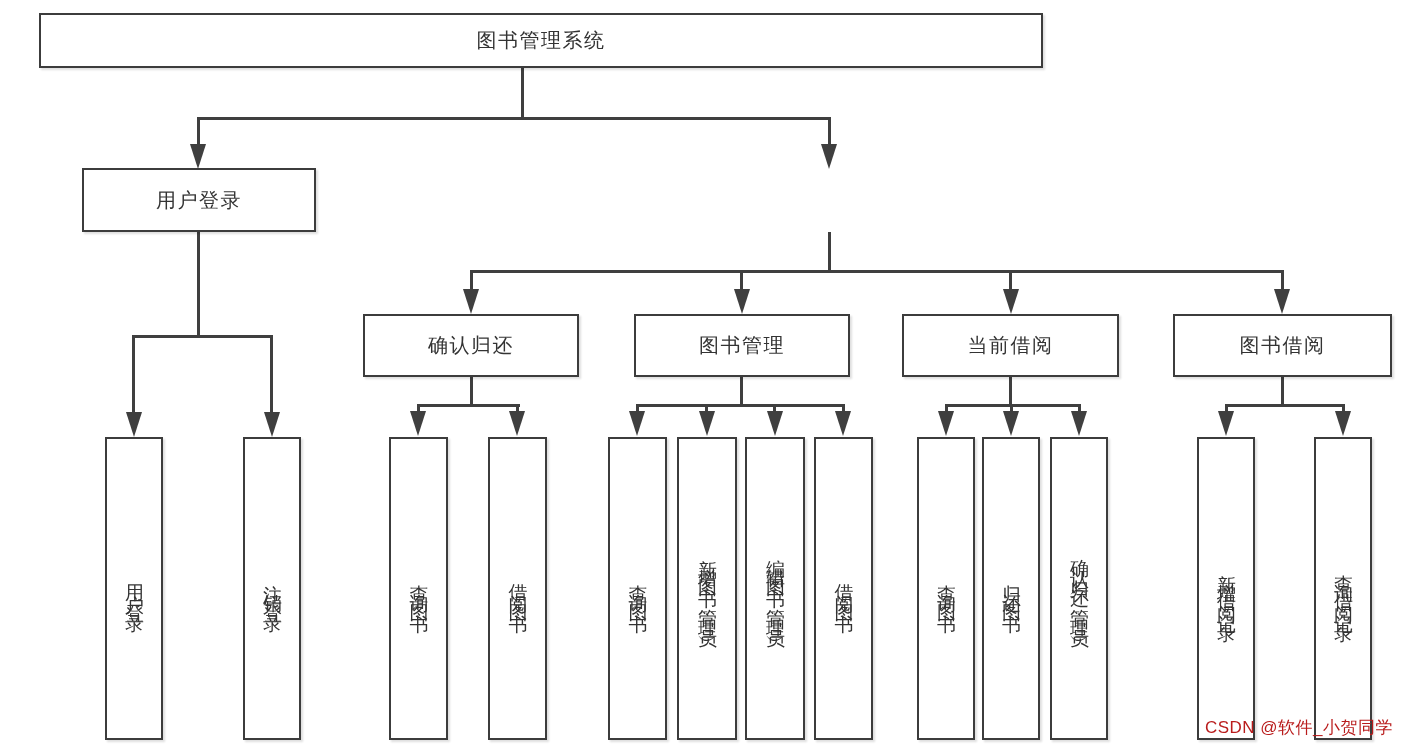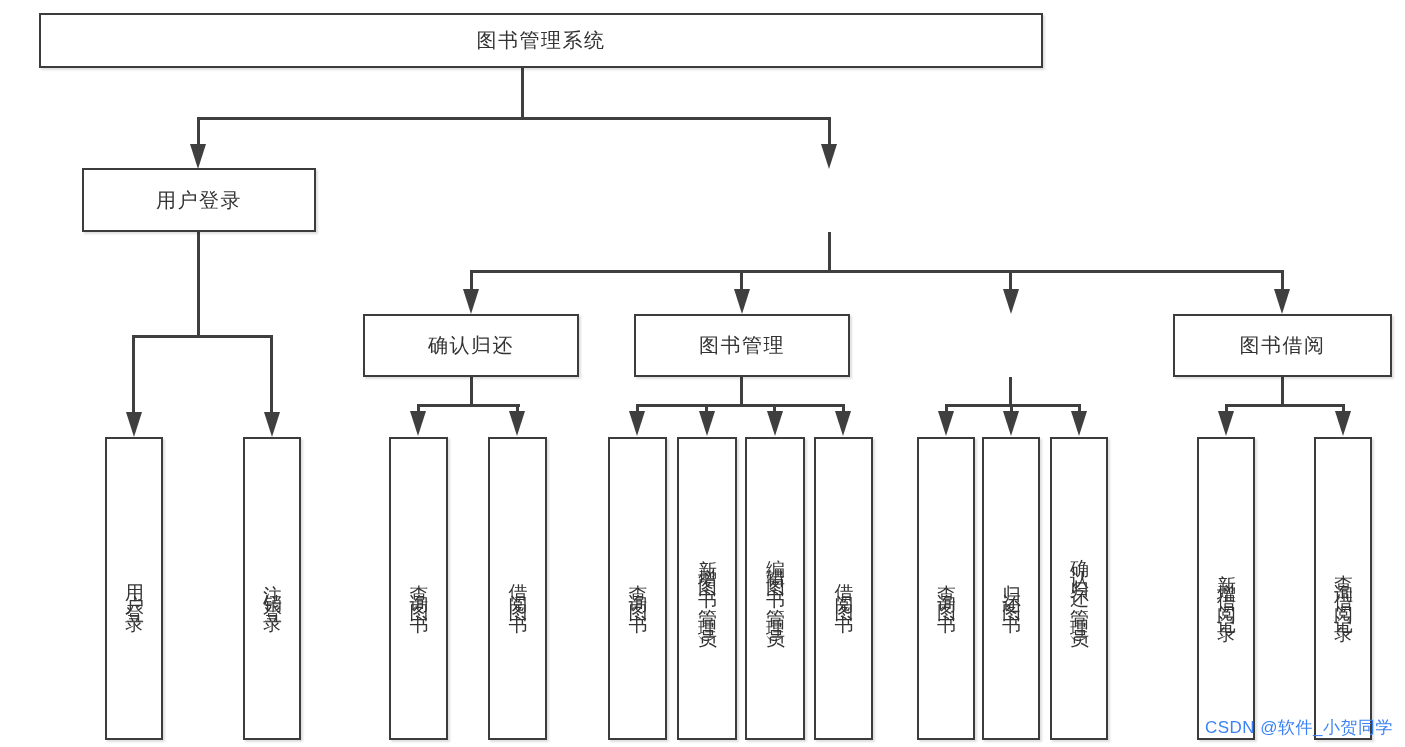--- a/index.html
+++ b/index.html
@@ -27,21 +27,21 @@
     color:#333333; white-space:nowrap;
   }
   .line { position:absolute; background:#3f3f3f; }
   .arr {
     position:absolute; width:0; height:0;
     border-left:8px solid transparent; border-right:8px solid transparent;
     border-top:25px solid #3f3f3f;
   }
   #watermark {
     position:absolute; right:12px; bottom:8px; z-index:5;
-    font-size:17px; letter-spacing:0.5px; color:#3b82f6; white-space:nowrap;
+    font-size:17px; letter-spacing:0.5px; color:#b91c1c; white-space:nowrap;
   }
 </style>
 </head>
 <body>
 
 <div id="canvas">
 
   <div class="line" style="left:521px;top:68px;width:3px;height:51px"></div>
   <div class="line" style="left:197px;top:117px;width:634px;height:3px"></div>
   <div class="line" style="left:197px;top:117px;width:3px;height:30px"></div>
@@ -108,20 +108,23 @@
   <div class="hbox" style="left:82px;top:168px;width:234px;height:64px">
     <span>用户登录</span>
   </div>
 
   <div class="hbox" style="left:363px;top:314px;width:216px;height:63px">
     <span>确认归还</span>
   </div>
   <div class="hbox" style="left:634px;top:314px;width:216px;height:63px">
     <span>图书管理</span>
   </div>
+  <div class="hbox" style="left:902px;top:314px;width:217px;height:63px">
+    <span>当前借阅</span>
+  </div>
   <div class="hbox" style="left:1173px;top:314px;width:219px;height:63px">
     <span>图书借阅</span>
   </div>
 
   <div class="vbox" style="left:105px;width:58px">
     <span class="vlabel">用户登录</span>
   </div>
   <div class="vbox" style="left:243px;width:58px">
     <span class="vlabel">注销登录</span>
   </div>

